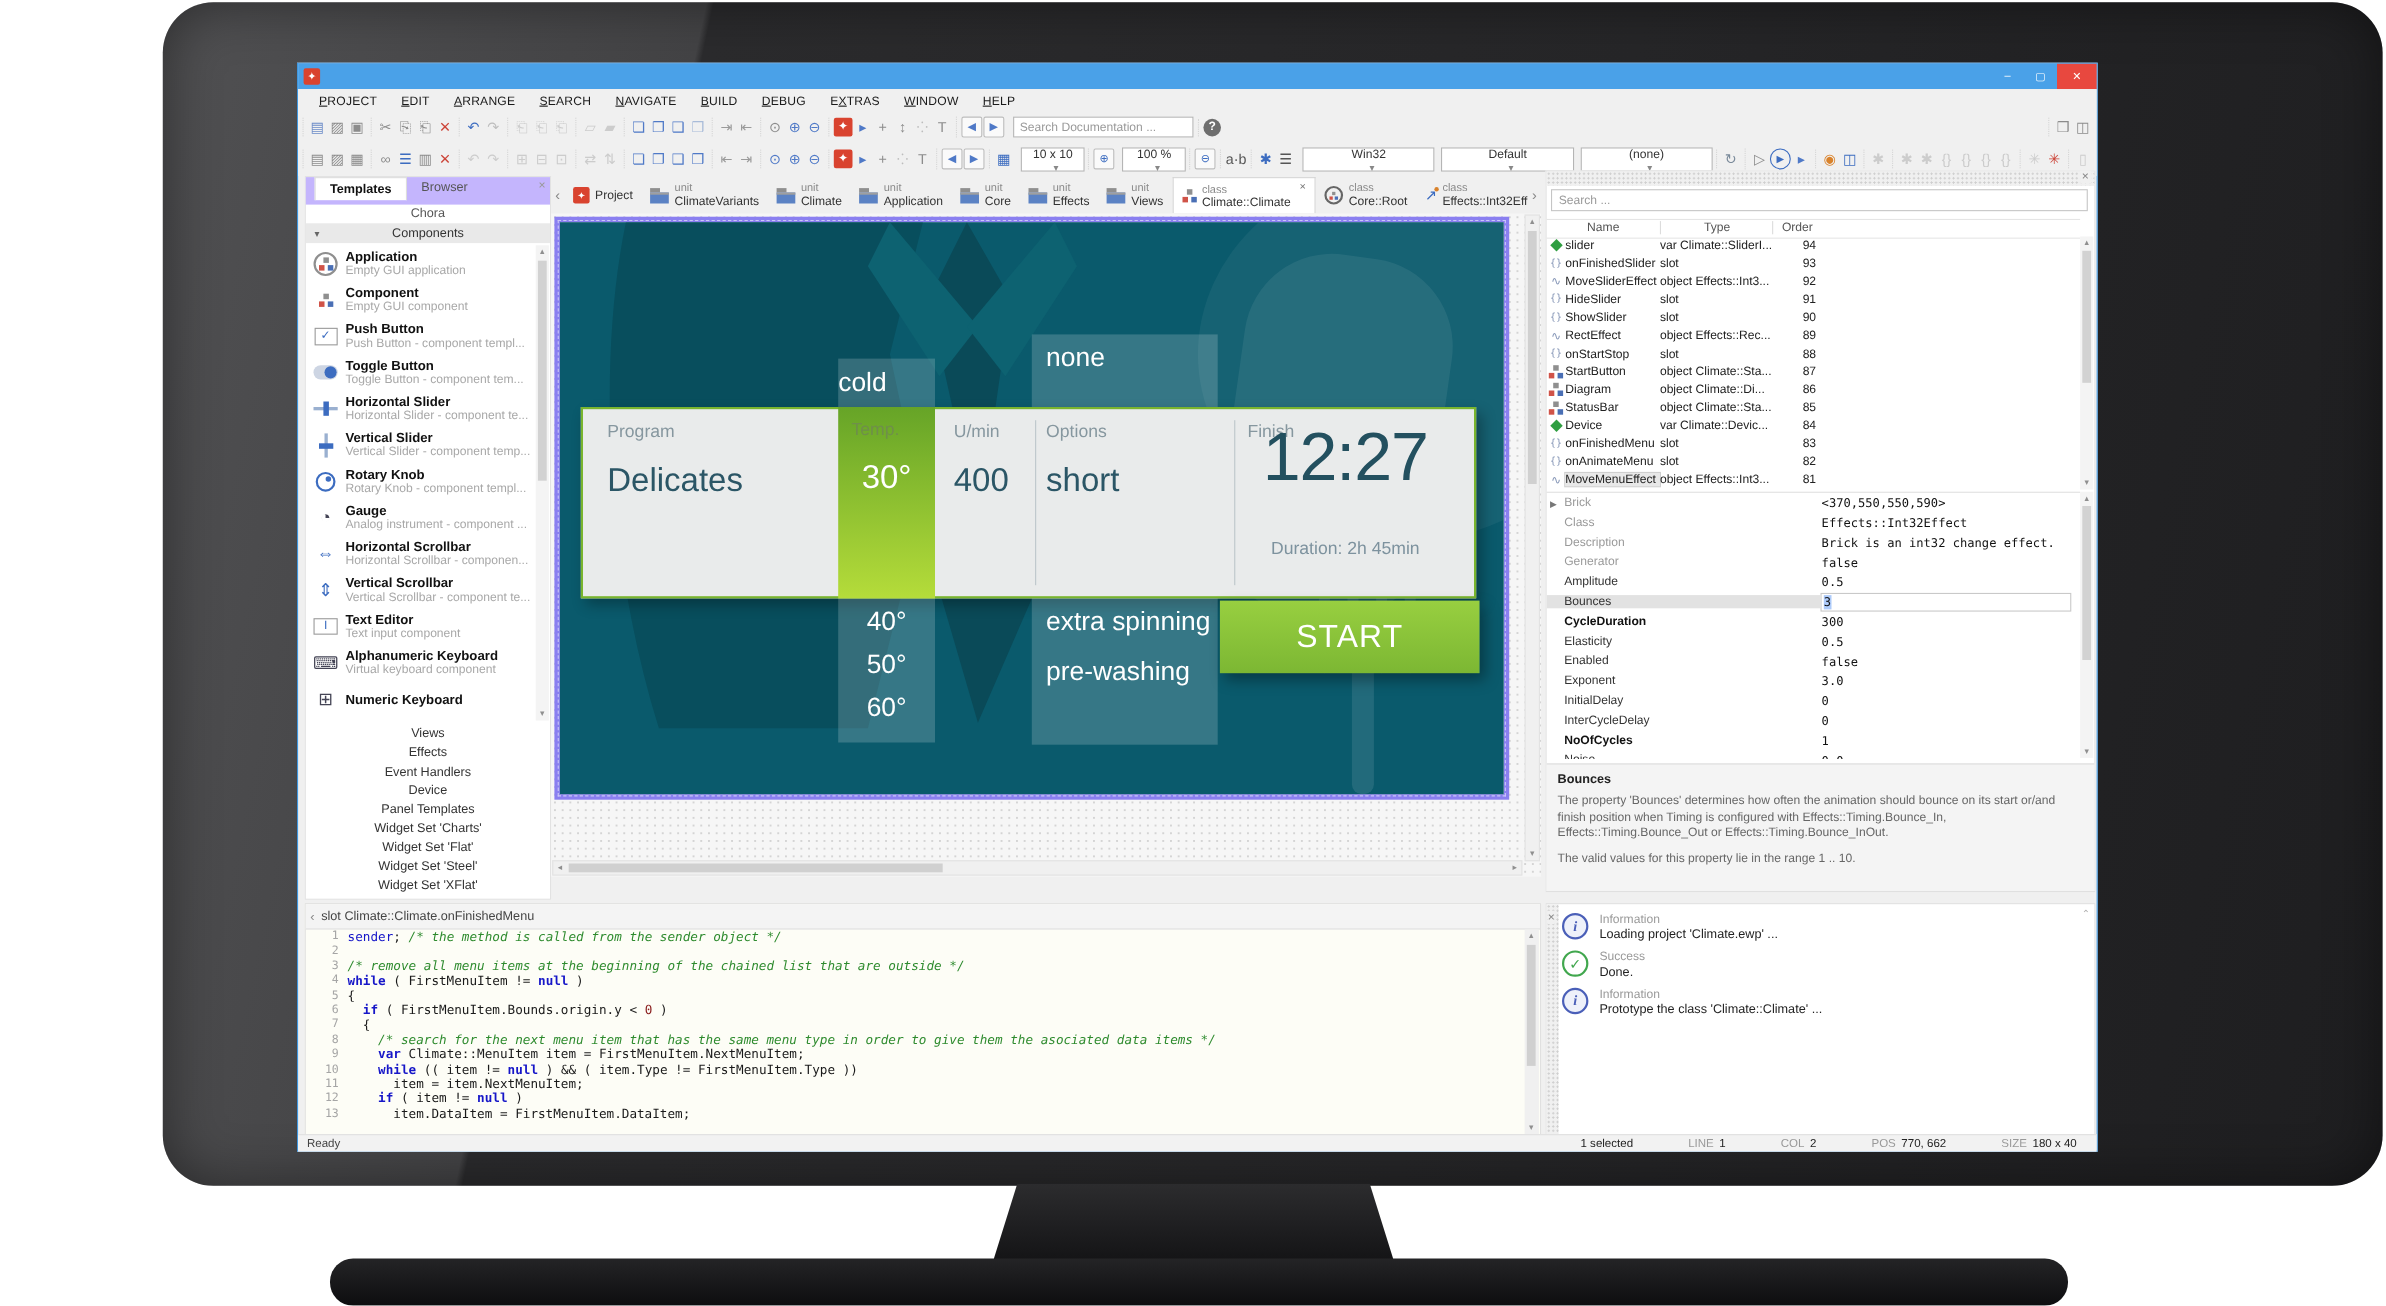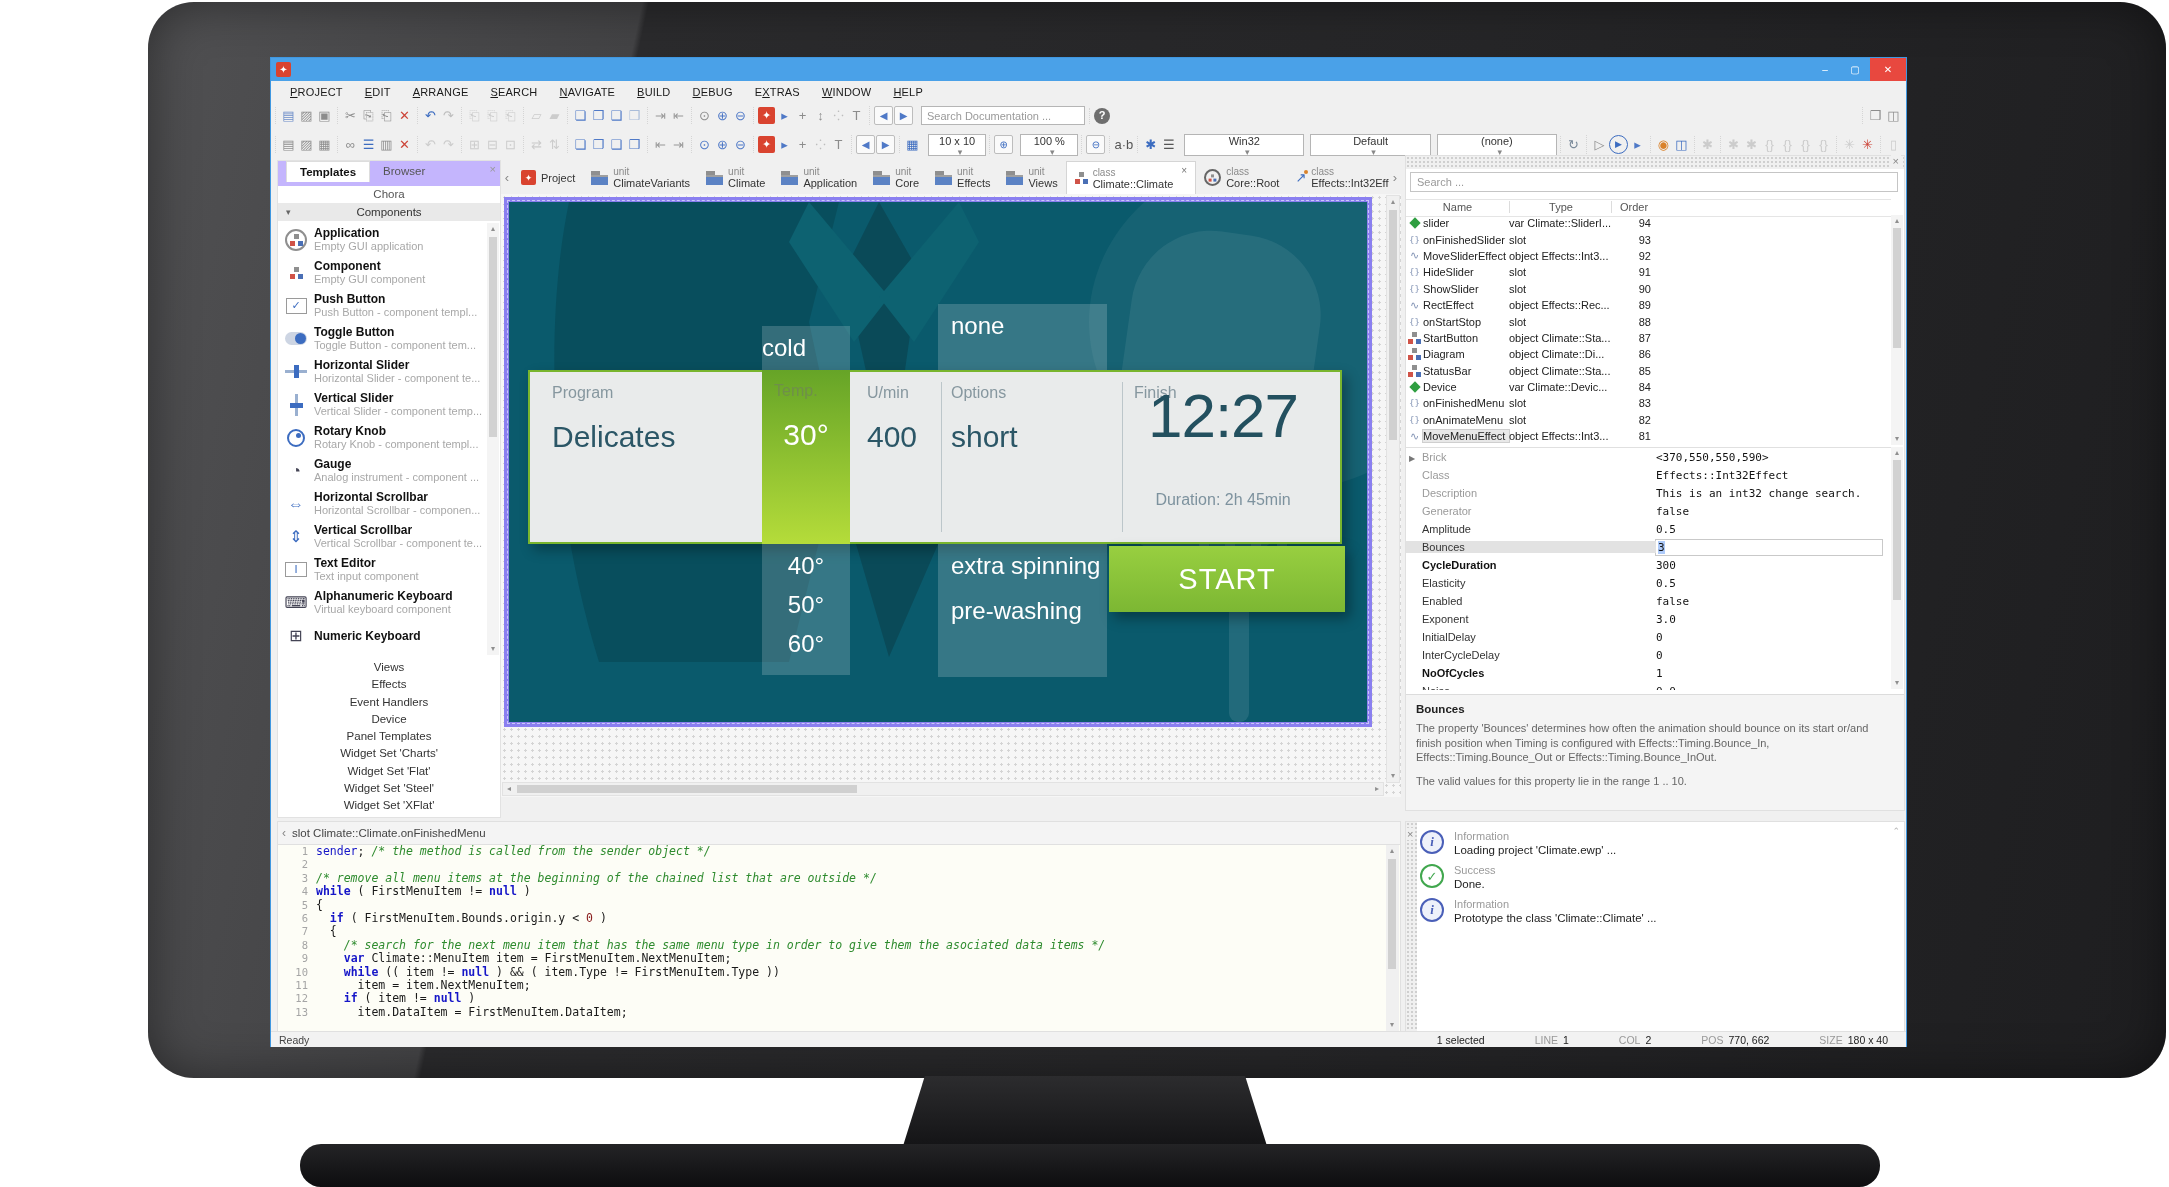--- a/index.html
+++ b/index.html
@@ -867,21 +867,21 @@
           <div class="p-row">
             <span class="p-name gray"><span class="exp">▶</span>Brick</span>
             <span class="p-val">&lt;370,550,550,590&gt;</span>
           </div>
           <div class="p-row">
             <span class="p-name gray">Class</span>
             <span class="p-val">Effects::Int32Effect</span>
           </div>
           <div class="p-row">
             <span class="p-name gray">Description</span>
-            <span class="p-val">This is an int32 change search.</span>
+            <span class="p-val">Brick is an int32 change effect.</span>
           </div>
           <div class="p-row">
             <span class="p-name gray">Generator</span>
             <span class="p-val">false</span>
           </div>
           <div class="p-row">
             <span class="p-name">Amplitude</span>
             <span class="p-val">0.5</span>
           </div>
           <div class="p-row editing">

